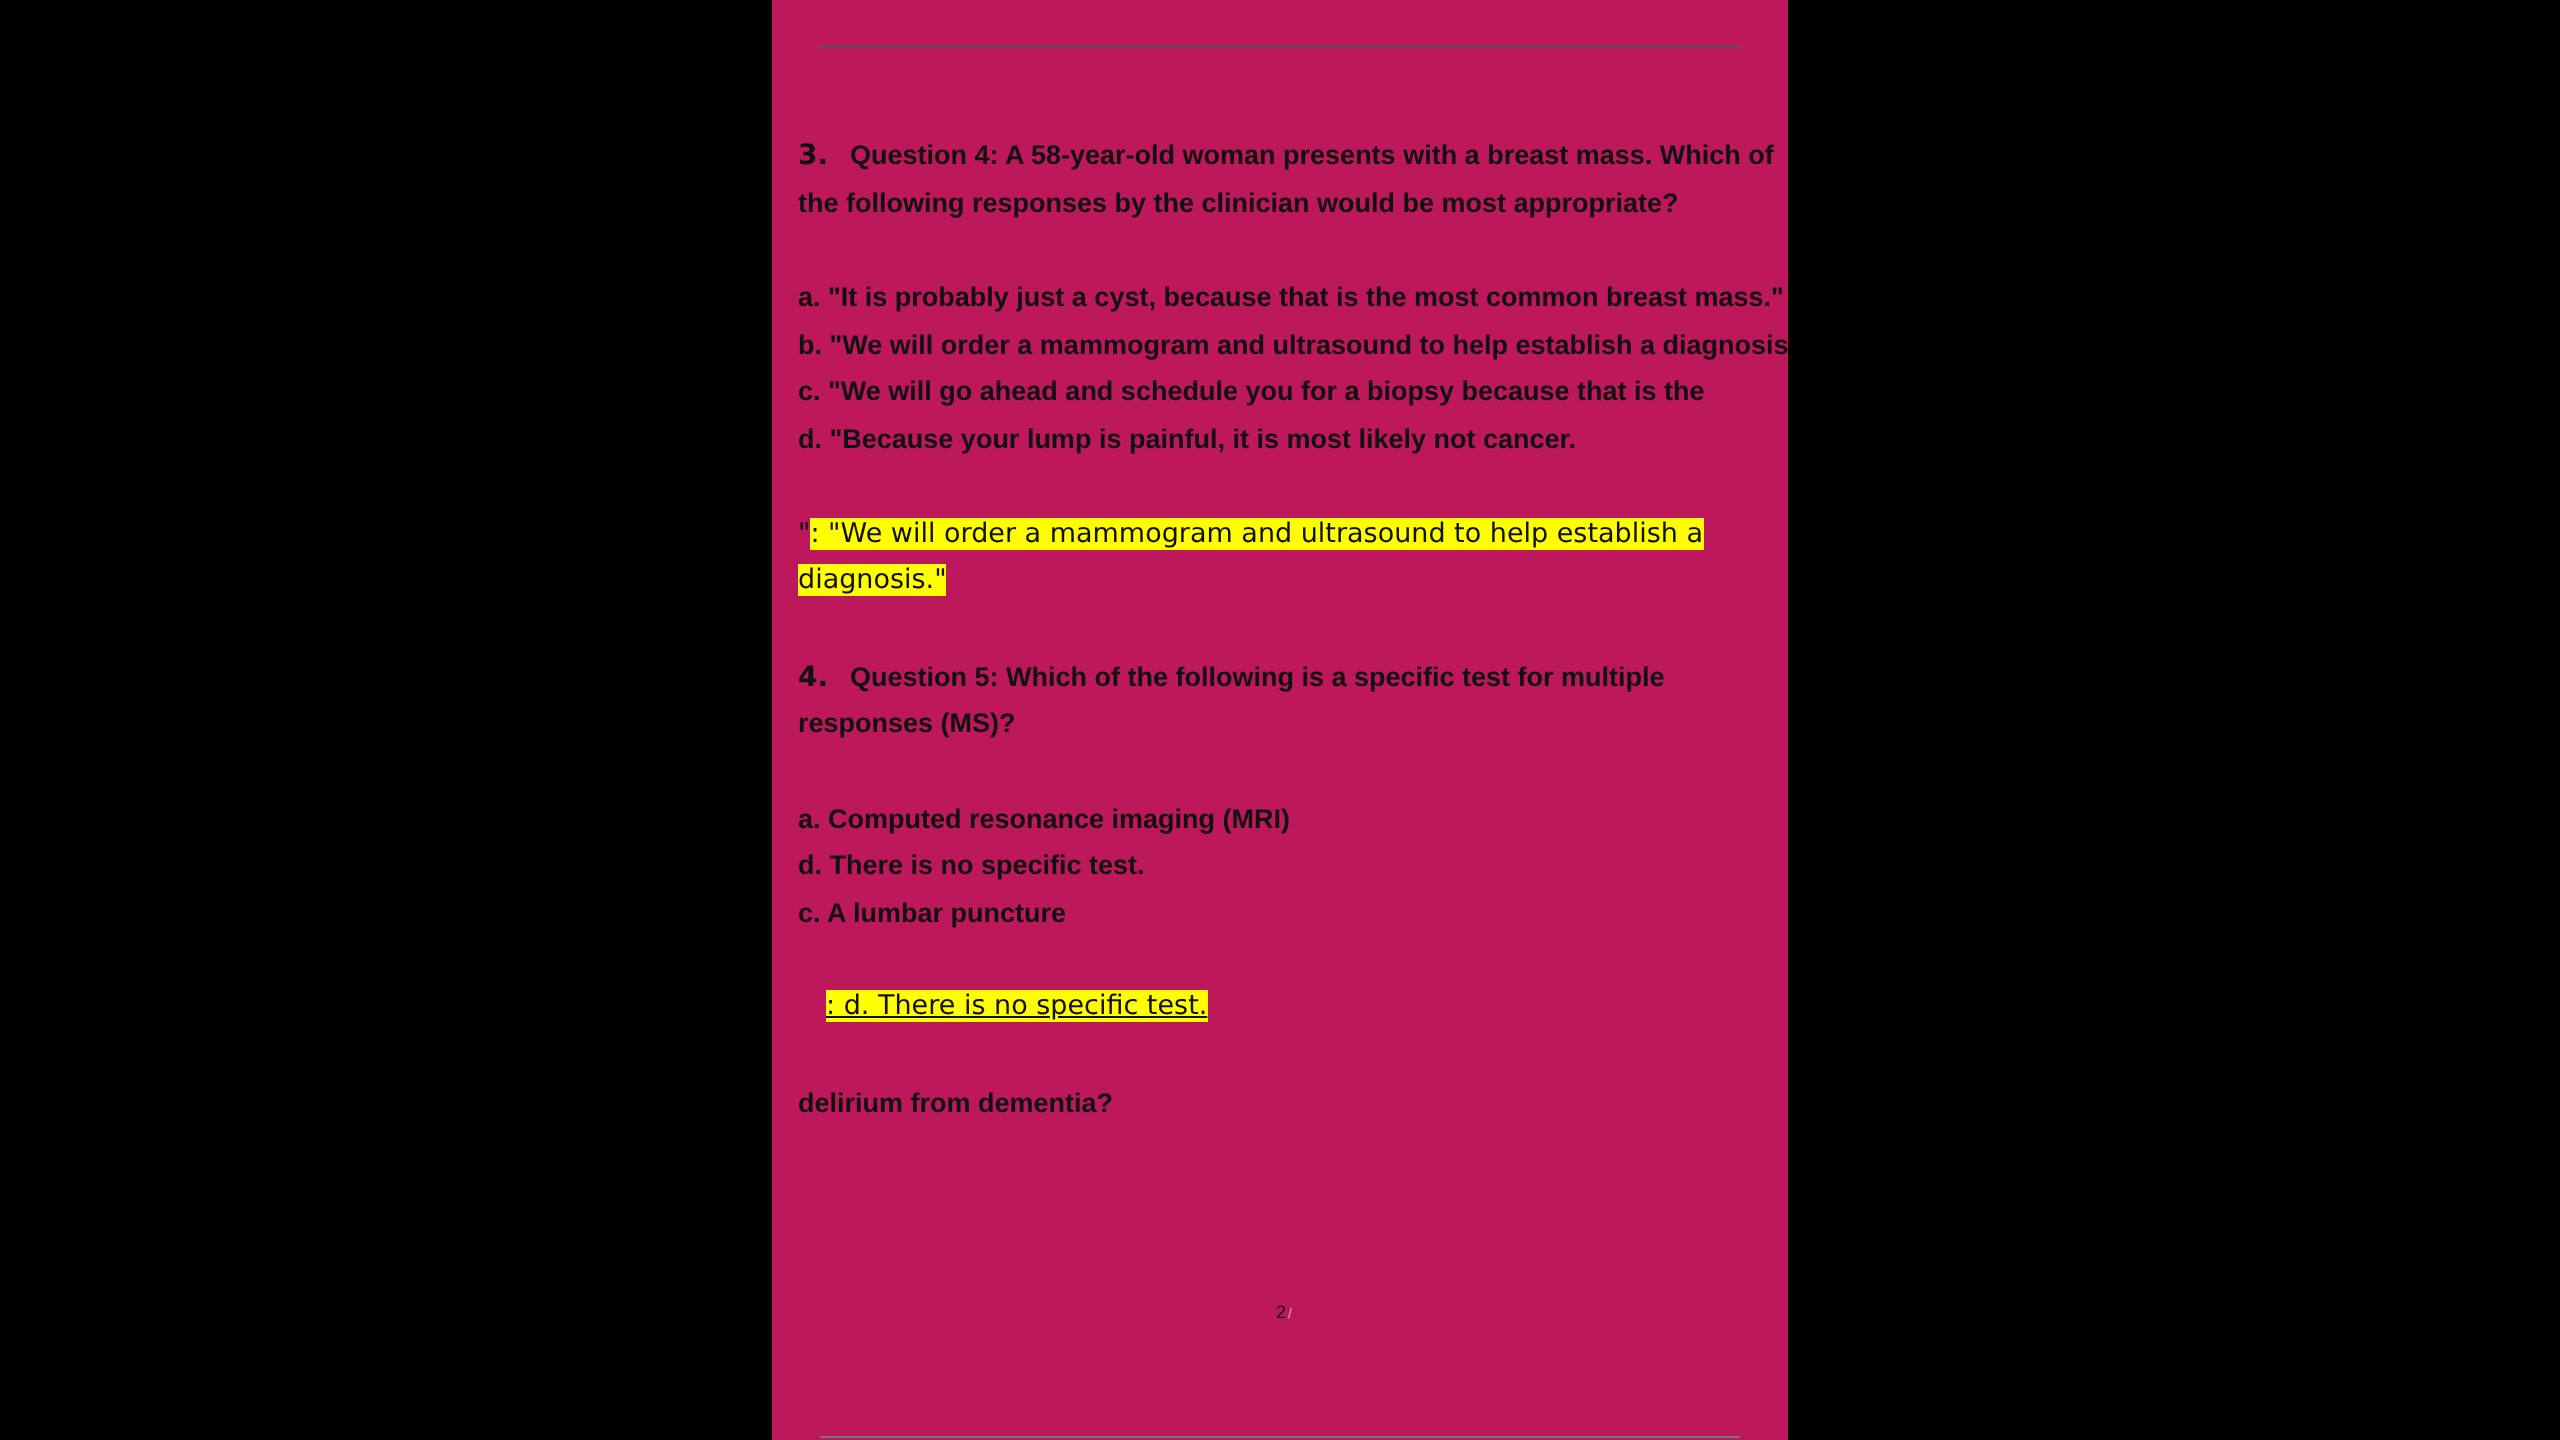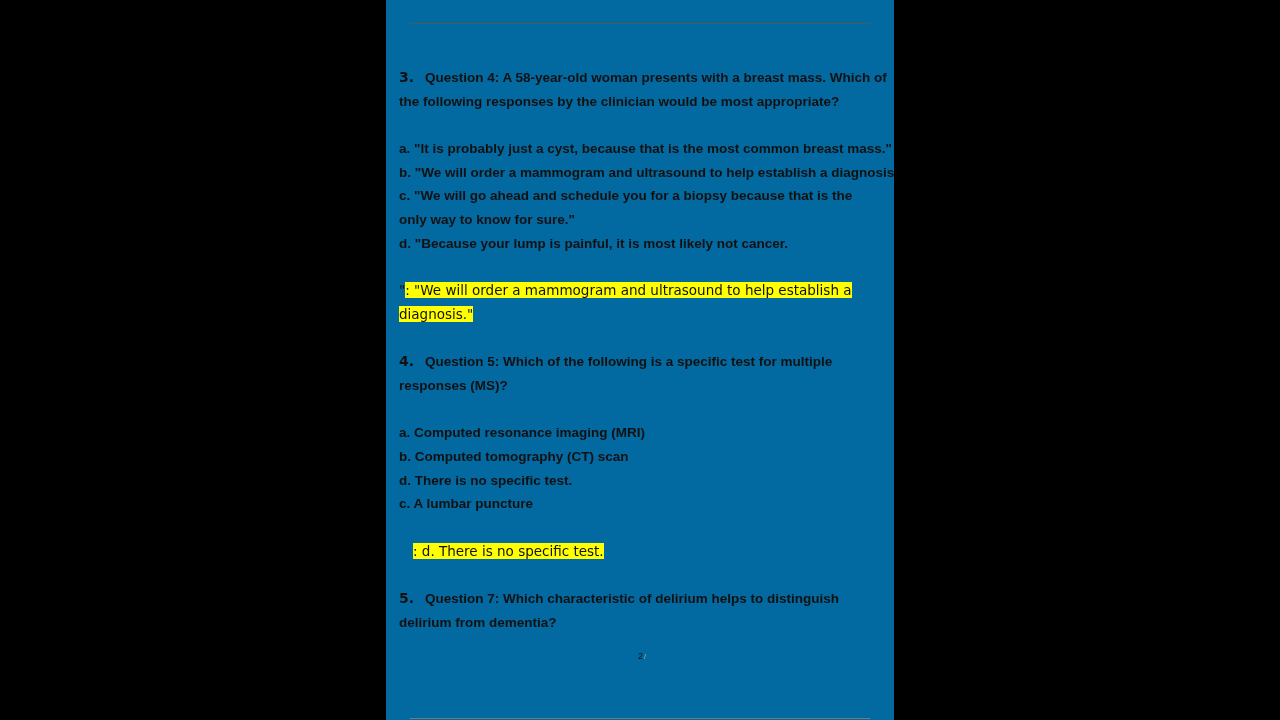--- a/index.html
+++ b/index.html
@@ -9,21 +9,21 @@
       height: 720px;
       background: #000000;
       overflow: hidden;
     }
     .page {
       position: absolute;
       left: 386px;
       top: 0;
       width: 508px;
       height: 720px;
-      background: #0369a1;
+      background: #be185d;
       overflow: hidden;
     }
     .rule {
       position: absolute;
       left: 24px;
       width: 460px;
       height: 1px;
       background: #555555;
     }
     .rule.top { top: 23px; }
@@ -49,21 +49,21 @@
       display: inline-block;
       width: 26px;
     }
     .answer {
       font-family: "DejaVu Sans", sans-serif;
       font-weight: normal;
       font-size: 13.5px;
       color: #111111;
     }
     .hl { background: #ffff00; }
-    .ans-indent { padding-left: 14px; }
+    .ans-indent { padding-left: 14px; text-decoration: underline; }
     .pagenum {
       position: absolute;
       left: 252px;
       top: 651px;
       font-family: "Liberation Sans", sans-serif;
       font-size: 9px;
       color: #111111;
     }
     .pagenum .slash { color: #bbbbbb; font-size: 7px; margin-left: 1px; }
   </style>
@@ -76,49 +76,44 @@
   <div class="content">
 
     <div class="line">
       <span class="qnum">3.</span><span>Question 4: A 58-year-old woman presents with a breast mass. Which of</span>
     </div>
     <div class="line">the following responses by the clinician would be most appropriate?</div>
     <div class="gap"></div>
     <div class="line">a. "It is probably just a cyst, because that is the most common breast mass."</div>
     <div class="line">b. "We will order a mammogram and ultrasound to help establish a diagnosis."</div>
     <div class="line">c. "We will go ahead and schedule you for a biopsy because that is the</div>
-    <div class="line">only way to know for sure."</div>
     <div class="line">d. "Because your lump is painful, it is most likely not cancer.</div>
     <div class="gap"></div>
     <div class="line answer">
       <span>"</span><span class="hl">: "We will order a mammogram and ultrasound to help establish a</span>
     </div>
     <div class="line answer">
       <span class="hl">diagnosis."</span>
     </div>
     <div class="gap"></div>
 
     <div class="line">
       <span class="qnum">4.</span><span>Question 5: Which of the following is a specific test for multiple</span>
     </div>
     <div class="line">responses (MS)?</div>
     <div class="gap"></div>
     <div class="line">a. Computed resonance imaging (MRI)</div>
-    <div class="line">b. Computed tomography (CT) scan</div>
     <div class="line">d. There is no specific test.</div>
     <div class="line">c. A lumbar puncture</div>
     <div class="gap"></div>
     <div class="line answer ans-indent">
       <span class="hl">: d. There is no specific test.</span>
     </div>
     <div class="gap"></div>
 
-    <div class="line">
-      <span class="qnum">5.</span><span>Question 7: Which characteristic of delirium helps to distinguish</span>
-    </div>
     <div class="line">delirium from dementia?</div>
   </div>
 
   <div class="pagenum">
     <span>2</span><span class="slash">/</span>
   </div>
 
   <div class="rule bottom"></div>
 </div>
 

